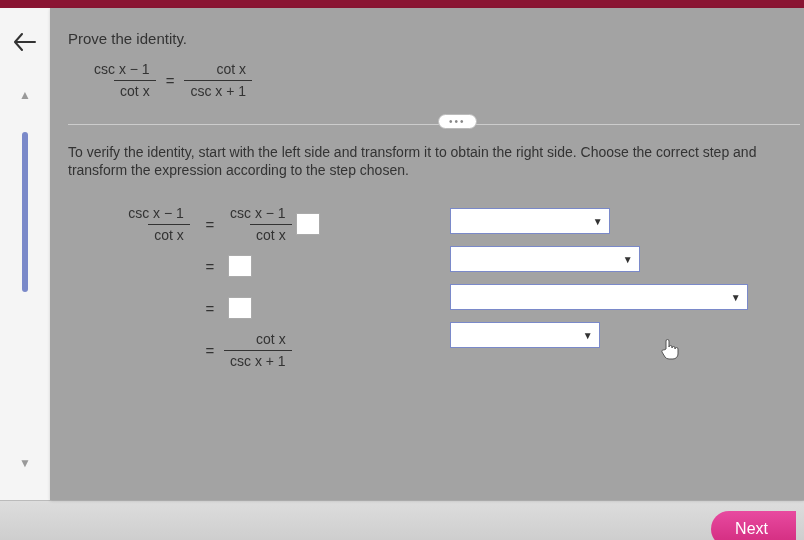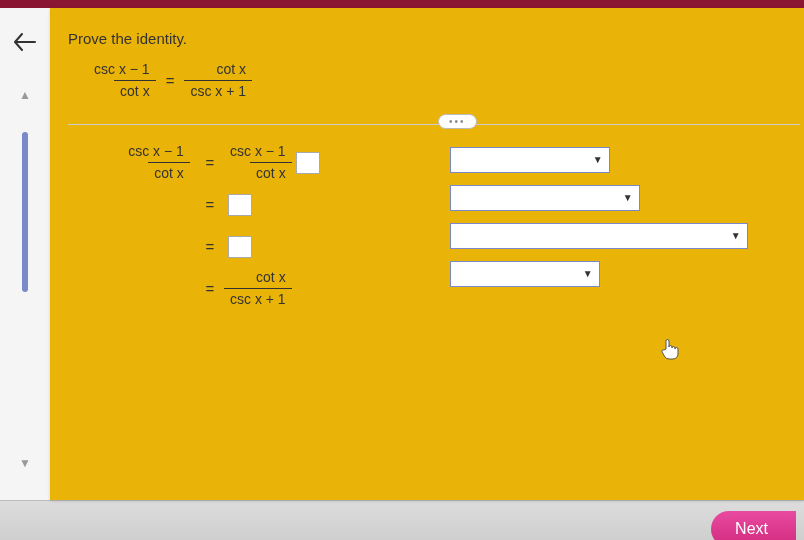--- a/index.html
+++ b/index.html
@@ -49,21 +49,21 @@
   }
   .scroll-thumb {
     width: 6px;
     height: 160px;
     background: #7a89c9;
     border-radius: 3px;
     margin-top: 30px;
   }
   .content {
     flex: 1;
-    background: #eab308;
+    background: #a3a3a3;
     padding: 22px 4px 20px 18px;
     position: relative;
     box-shadow: 0 1px 3px rgba(0,0,0,.15);
     overflow: hidden;
   }
   .prompt {
     font-size: 15px;
     color: #333;
     margin-bottom: 14px;
   }
@@ -222,20 +222,21 @@
         <span class="num">cot x</span>
         <span class="den">csc x + 1</span>
       </span>
     </div>
 
     <div class="divider-wrap">
       <hr class="divider">
       <div class="pill">•••</div>
     </div>
 
+    <div class="instr">To verify the identity, start with the left side and transform it to obtain the right side. Choose the correct step and transform the expression according to the step chosen.</div>
 
     <div class="work">
 
       <div class="steps">
 
         <div class="step-row">
           <span class="lhs">
             <span class="frac">
               <span class="num">csc x − 1</span>
               <span class="den">cot x</span>

